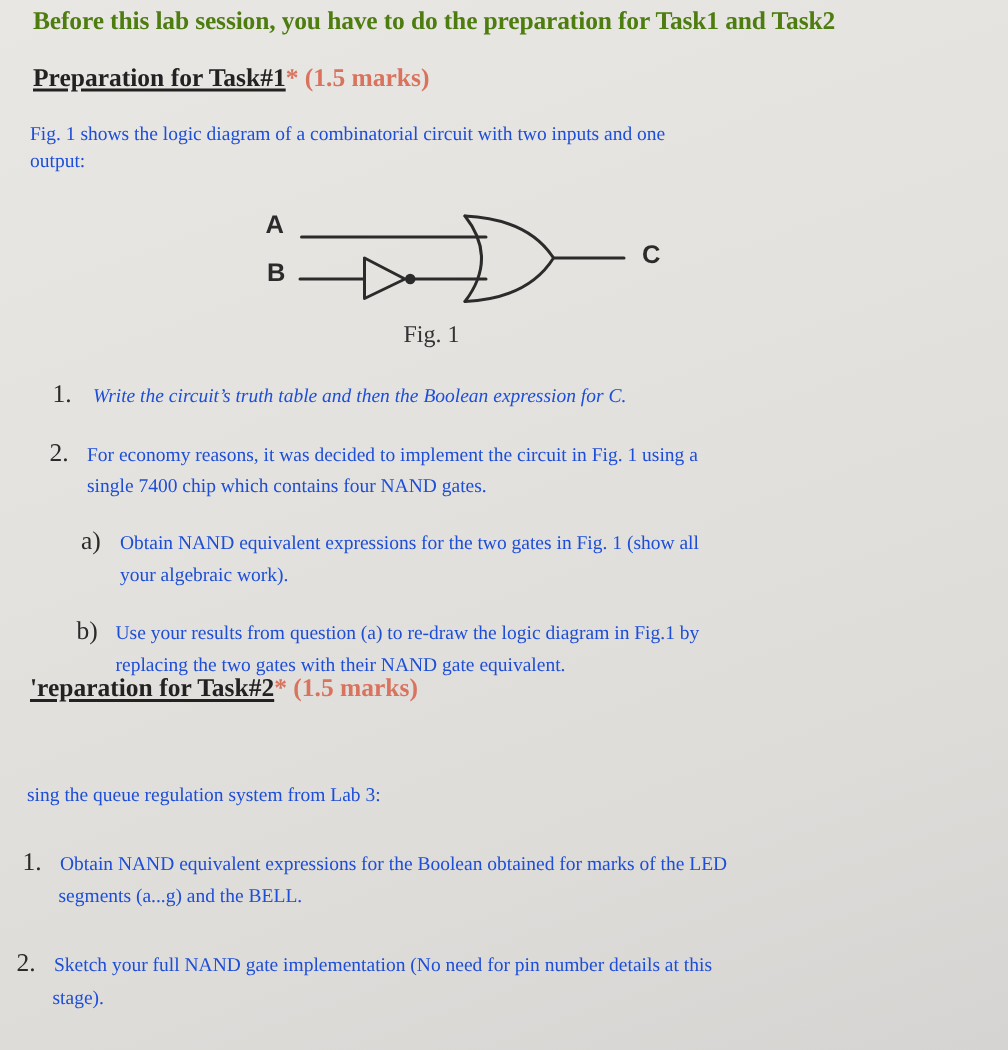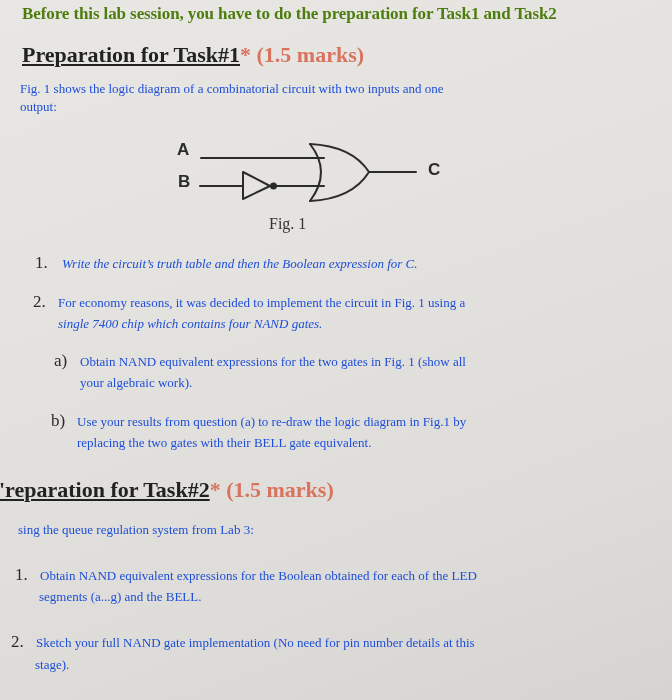--- a/index.html
+++ b/index.html
@@ -17,21 +17,21 @@
     }
     .abs { position: absolute; white-space: nowrap; }
     .title {
       left: 22px; top: 4px;
       font-size: 17px;
       font-weight: bold;
       color: #4d7c0f;
       letter-spacing: -0.1px;
     }
     .heading {
-      font-size: 22px;
+      font-size: 17px;
       font-weight: bold;
       color: #222;
     }
     .heading .u {
       text-decoration: underline;
       text-decoration-thickness: 1.5px;
       text-underline-offset: 2px;
     }
     .heading .marks {
       color: #d9735e;
@@ -96,35 +96,35 @@
   <div class="abs diagram-label" style="left:178px; top:172px;">B</div>
   <div class="abs diagram-label" style="left:428px; top:160px;">C</div>
   <div class="abs fig-caption" style="left:269px; top:215px;text-align:center;">Fig. 1</div>
 </div>
 
 <div class="abs num" style="left:35px; top:253px;">1.</div>
 <div class="abs body-text" style="left:62px; top:253px;font-style:italic;">Write the circuit’s truth table and then the Boolean expression for C.</div>
 
 <div class="abs num" style="left:33px; top:292px;">2.</div>
 <div class="abs body-text" style="left:58px; top:292px;">For economy reasons, it was decided to implement the circuit in Fig. 1 using a</div>
-<div class="abs body-text" style="left:58px; top:313px;font-style:italic;">single 7400 chip which contains four NAND gates.</div>
+<div class="abs body-text" style="left:58px; top:313px;">single 7400 chip which contains four NAND gates.</div>
 
 <div class="abs num" style="left:54px; top:351px;">a)</div>
 <div class="abs body-text" style="left:80px; top:351px;">Obtain NAND equivalent expressions for the two gates in Fig. 1 (show all</div>
 <div class="abs body-text" style="left:80px; top:372px;">your algebraic work).</div>
 
 <div class="abs num" style="left:51px; top:411px;">b)</div>
 <div class="abs body-text" style="left:77px; top:411px;">Use your results from question (a) to re-draw the logic diagram in Fig.1 by</div>
-<div class="abs body-text" style="left:77px; top:432px;">replacing the two gates with their BELL gate equivalent.</div>
+<div class="abs body-text" style="left:77px; top:432px;">replacing the two gates with their NAND gate equivalent.</div>
 
-<div class="abs heading" style="left:-1px; top:477px;">
+<div class="abs heading" style="left:-1px; top:449px;padding-left:21px;">
   <span class="u">'reparation for Task#2</span><span class="marks">*</span><span class="marks"> (1.5 marks)</span>
 </div>
 
 <div class="abs body-text" style="left:18px; top:519px;">sing the queue regulation system from Lab 3:</div>
 
 <div class="abs num" style="left:15px; top:565px;">1.</div>
-<div class="abs body-text" style="left:40px; top:565px;">Obtain NAND equivalent expressions for the Boolean obtained for each of the LED</div>
+<div class="abs body-text" style="left:40px; top:565px;">Obtain NAND equivalent expressions for the Boolean obtained for marks of the LED</div>
 <div class="abs body-text" style="left:39px; top:586px;">segments (a...g) and the BELL.</div>
 
 <div class="abs num" style="left:11px; top:632px;">2.</div>
 <div class="abs body-text" style="left:36px; top:632px;">Sketch your full NAND gate implementation (No need for pin number details at this</div>
 <div class="abs body-text" style="left:35px; top:654px;">stage).</div>
 
 </body></html>

